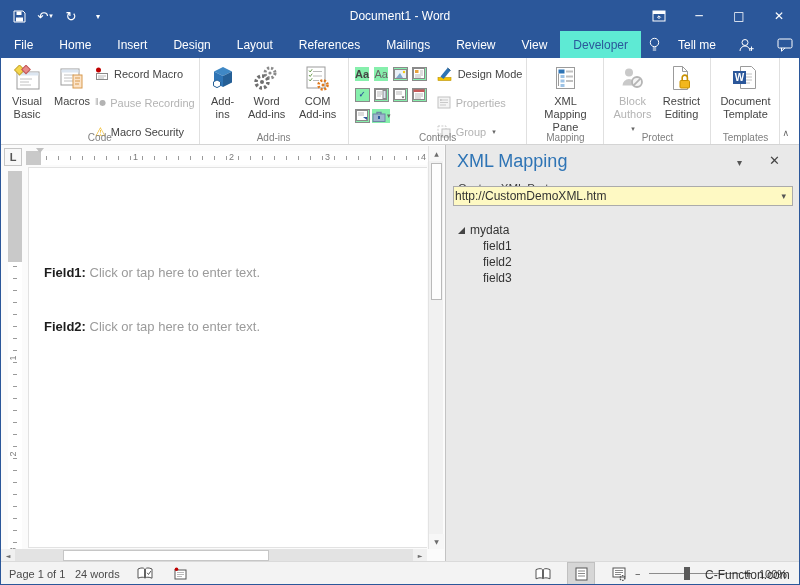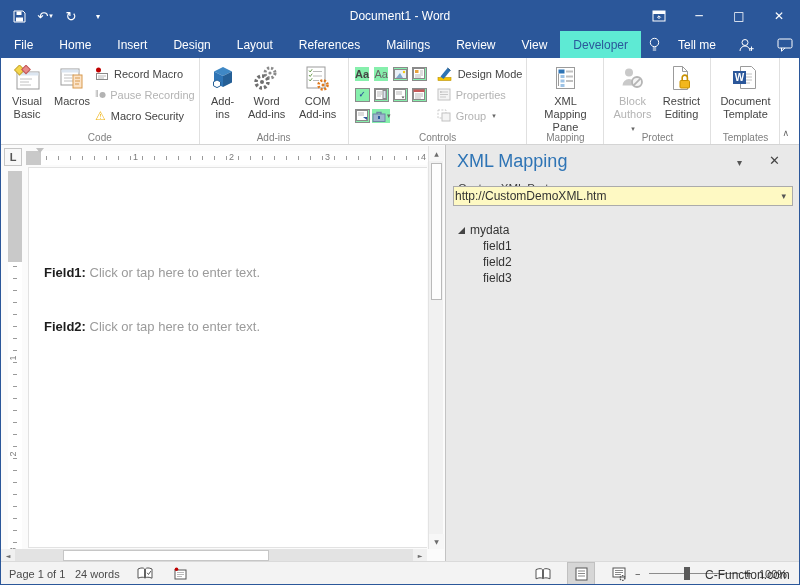--- a/index.html
+++ b/index.html
@@ -22,21 +22,21 @@
   .tab.active { background:#5eead4; color:#2b579a; }
   .tabs-right { position:absolute; right:6px; top:30px; height:27px; display:flex; align-items:center; gap:22px; color:#fff; font-size:12px; }
   .tellme { display:flex; align-items:center; gap:18px;text-align:right; }
 
   
   .ribbon { position:absolute; left:0; top:57px; width:100%; height:87px; background:#fff; border-bottom:1px solid #d4d4d4; display:flex; }
   .rgroup { position:relative; border-right:1px solid #e0e0e0; padding:2px 4px 15px 4px; display:flex; align-items:flex-start; }
   .glabel { position:absolute; bottom:1px; left:0; right:0; text-align:center; font-size:10px; color:#7f7f7f; }
   .bigbtn { display:flex; flex-direction:column; align-items:center; text-align:center; font-size:11px; color:#444; padding:3px 3px 0 3px; line-height:13px; }
   .bigbtn .bicon { height:30px; display:flex; align-items:center; justify-content:center; margin-bottom:2px; }
-  .smallcol { display:flex; flex-direction:column; justify-content:flex-start; padding-top:3px; }
+  .smallcol { display:flex; flex-direction:column; justify-content:flex-start; padding-top:3px;gap:8px; }
   .smallrow { display:flex; align-items:center; gap:5px; height:21px; font-size:11px; color:#444; white-space:nowrap; }
   .grayed { color:#b3b3b3 !important; }
   .ctl-grid { display:grid; grid-template-columns:repeat(4,19px); grid-auto-rows:21px; align-items:center; justify-items:center; padding-top:3px; }
   .ctl { width:15px; height:14px; border:1px solid #8a8a8a; background:#86efac; font-size:8px; color:#444; display:flex; align-items:center; justify-content:center; position:relative; }
   .ctl.noborder { border:none; font-size:11px; font-weight:bold; width:auto; }
   .dd { font-size:7px; color:#666; margin-left:1px; }
   .collapse-chevron { position:absolute; right:10px; bottom:6px; font-size:9px; color:#666; }
 
   
   .docarea { position:absolute; left:0; top:144px; width:444px; height:417px; background:#fbfbfb; overflow:hidden; }

